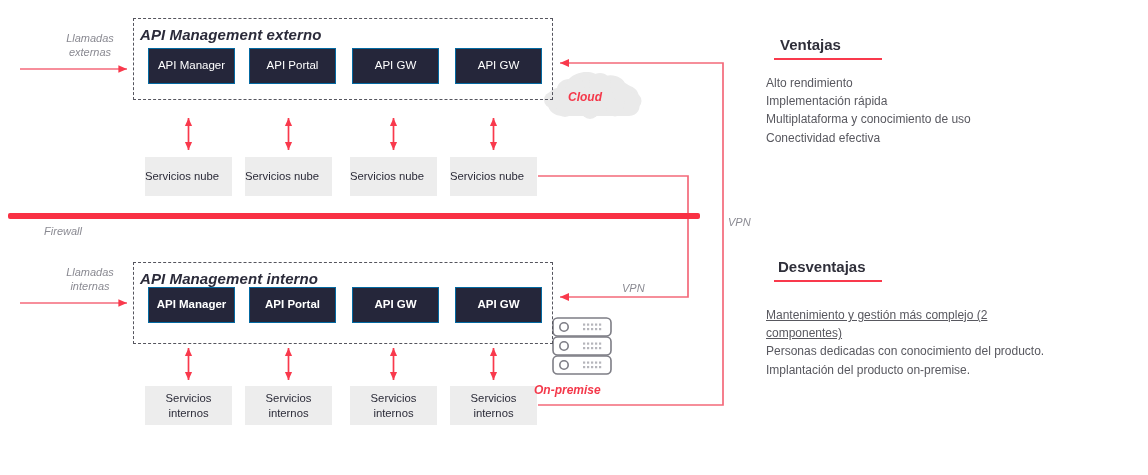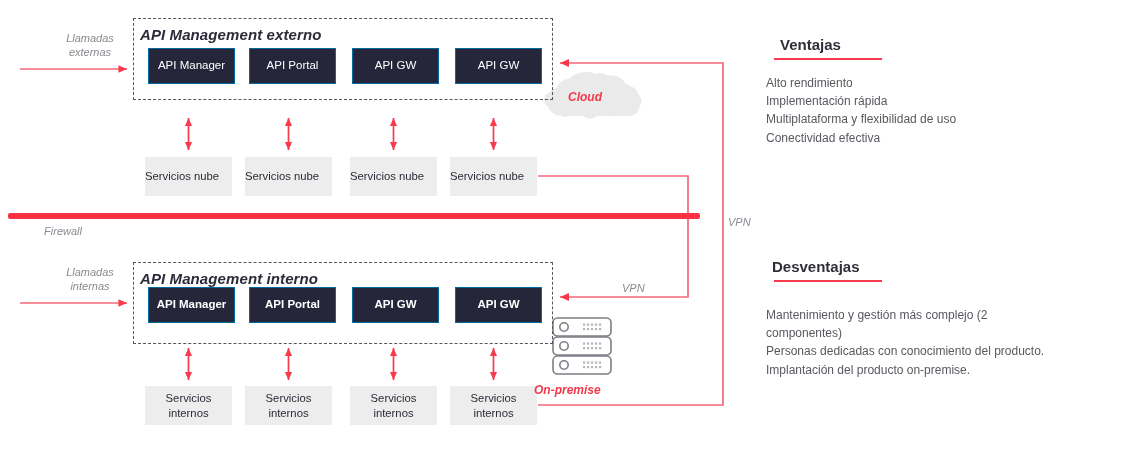--- a/index.html
+++ b/index.html
@@ -285,26 +285,26 @@
   <div class="lbl-red" style="left:534px; top:383px;">On-premise</div>
 
   <div class="lbl" style="left:728px; top:216px; width:34px; text-align:left;">VPN</div>
   <div class="lbl" style="left:622px; top:282px; width:34px; text-align:left;">VPN</div>
 
   <div class="panel" style="left:766px; top:36px; width:370px;">
     <div class="panel-heading" style="margin-left:14px;">Ventajas</div>
     <div class="panel-rule" style="width:108px; margin-left:8px;"></div>
     <div class="panel-line">Alto rendimiento</div>
     <div class="panel-line">Implementación rápida</div>
-    <div class="panel-line">Multiplataforma y flexibilidad de uso</div>
+    <div class="panel-line">Multiplataforma y conocimiento de uso</div>
     <div class="panel-line">Conectividad efectiva</div>
   </div>
 
   <div class="panel" style="left:766px; top:258px; width:370px;">
-    <div class="panel-heading" style="margin-left:6px;">Desventajas</div>
+    <div class="panel-heading" style="margin-left:12px;">Desventajas</div>
     <div class="panel-rule" style="width:108px; margin-left:8px;"></div>
-    <div class="panel-line" style="margin-top:24px;">Mantenimiento y gestión más complejo (2
+    <div class="panel-line" style="margin-top:24px;text-decoration:underline;">Mantenimiento y gestión más complejo (2
 componentes)</div>
     <div class="panel-line">Personas dedicadas con conocimiento del producto.</div>
     <div class="panel-line">Implantación del producto on-premise.</div>
   </div>
 
 </div>
 
 </body></html>

